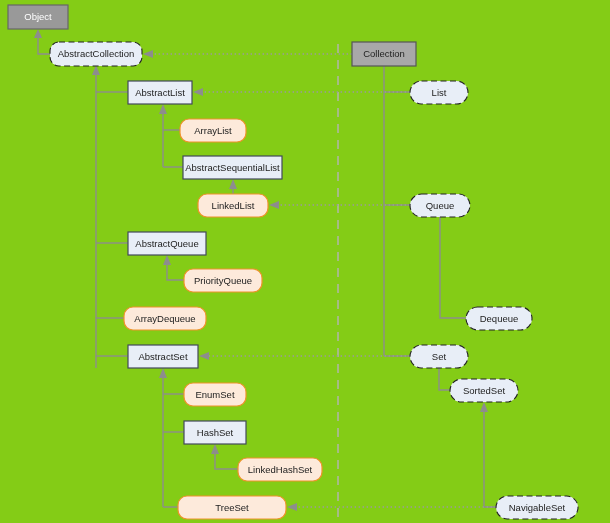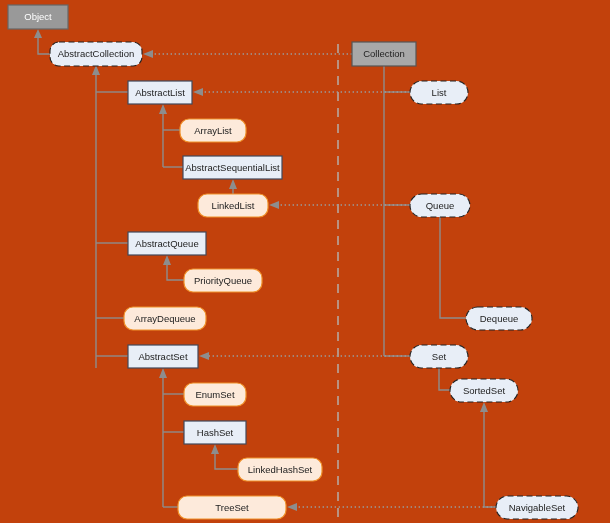--- a/index.html
+++ b/index.html
@@ -7,21 +7,21 @@
     padding: 0;
     background: #ffffff;
   }
   body {
     font-family: "Liberation Sans", sans-serif;
   }
   #diagram-root {
     position: relative;
     width: 610px;
     height: 523px;
-    background: #c2410c;
+    background: #84cc16;
     overflow: hidden;
   }
   svg#uml-canvas {
     display: block;
     width: 610px;
     height: 523px;
   }
   .node-label {
     font-family: "Liberation Sans", sans-serif;
     font-size: 9.5px;

